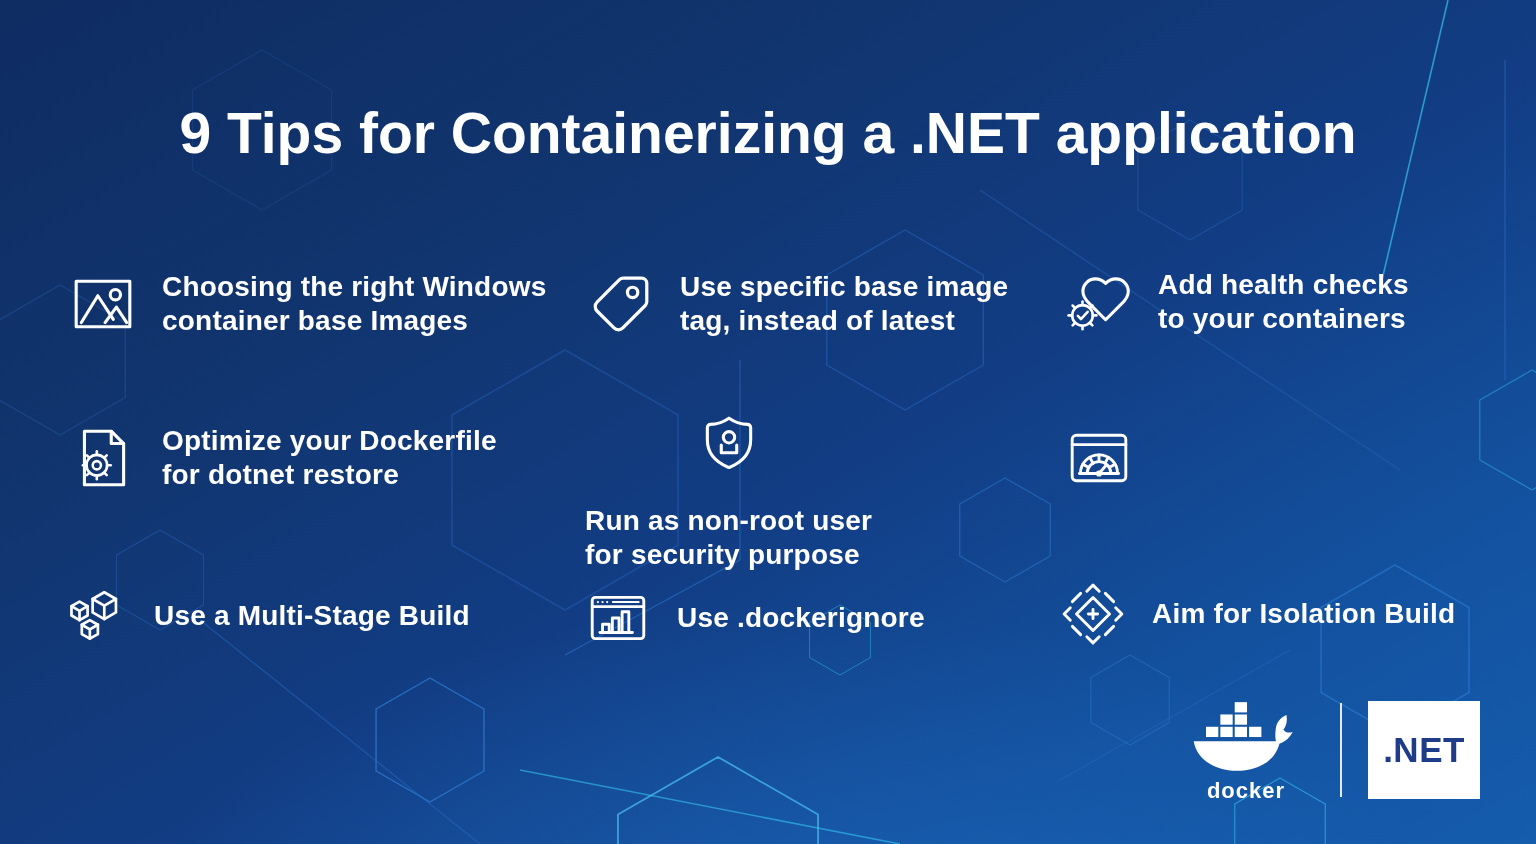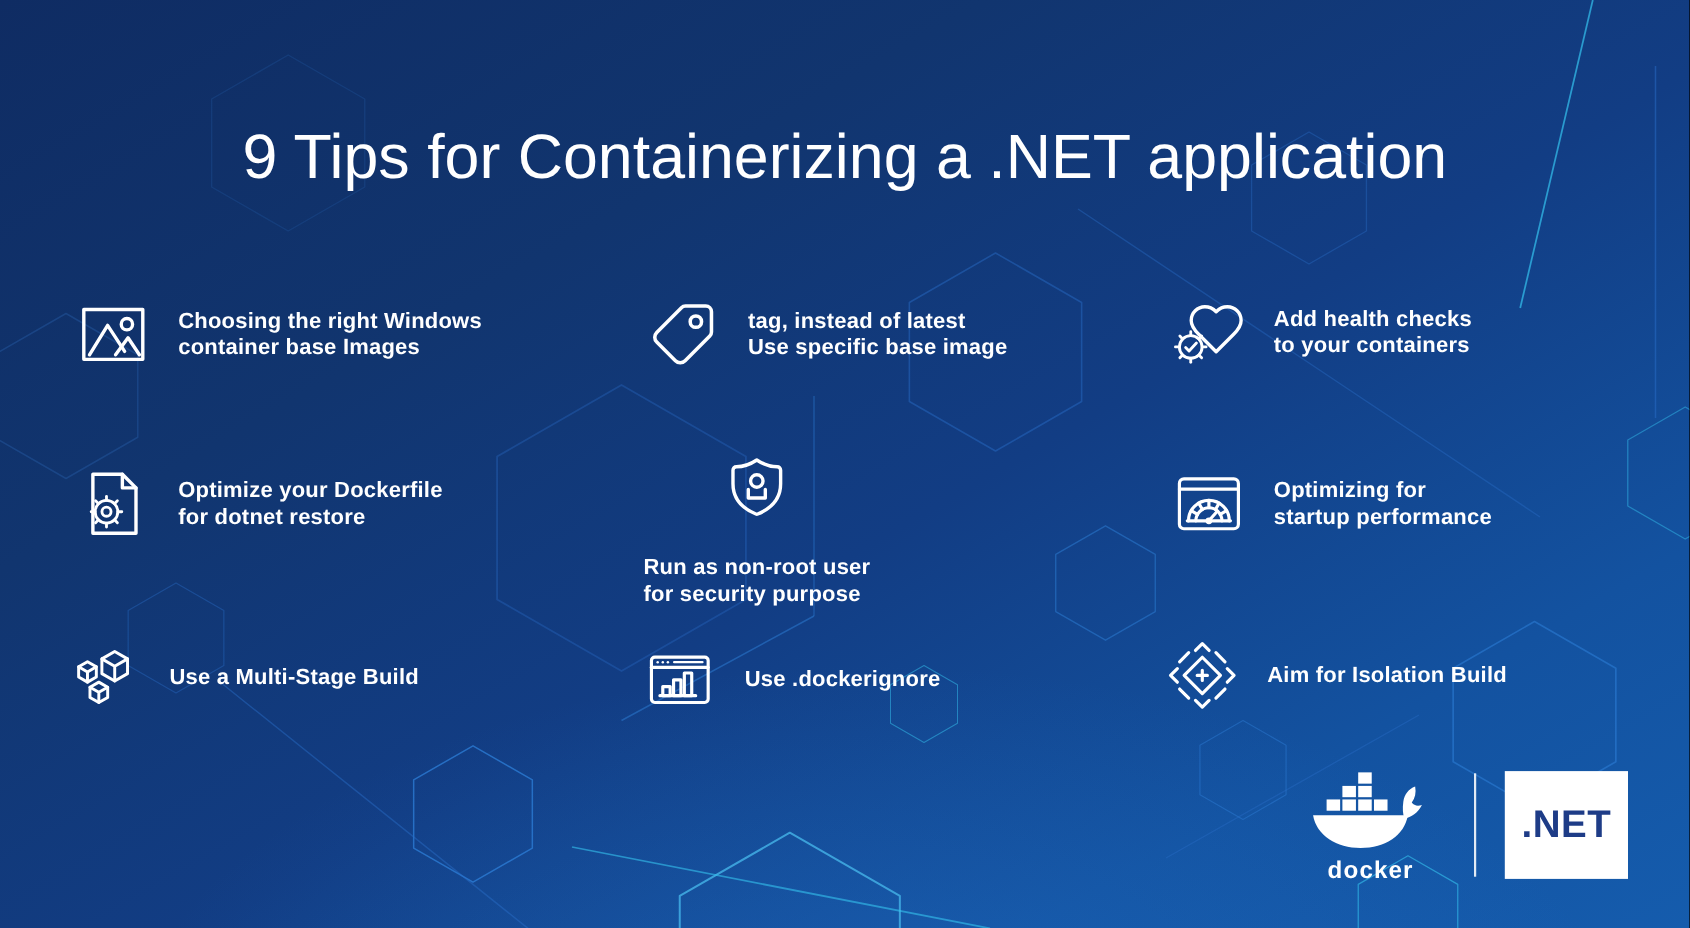--- a/index.html
+++ b/index.html
@@ -6,27 +6,27 @@
   body { background:#000; }
   .canvas {
     position:relative; width:1536px; height:844px; overflow:hidden;
     font-family:"Liberation Sans", sans-serif;
     background:
       radial-gradient(1000px 560px at 52% 118%, rgba(36,118,208,0.38), rgba(36,118,208,0) 70%),
       linear-gradient(150deg, #0f2c63 0%, #11356f 30%, #123d84 55%, #1352a0 80%, #155cad 100%);
   }
   .bg-svg { position:absolute; inset:0; width:100%; height:100%; }
   .title {
-    position:absolute; top:110px; left:0; right:0; text-align:center;
-    color:#fff; font-size:57px; font-weight:normal; letter-spacing:0px;
+    position:absolute; top:100px; left:0; right:0; text-align:center;
+    color:#fff; font-size:57px; font-weight:bold; letter-spacing:0px;
   }
   .tip { position:absolute; display:flex; align-items:center; gap:26px; height:92px; color:#fff; }
   .tip .icon { width:66px; height:66px; flex:0 0 auto; display:block; }
   .tip .icon svg { width:66px; height:66px; display:block; }
-  .tip .text { font-size:20px; font-weight:bold; line-height:1.22; letter-spacing:0.2px; }
+  .tip .text { font-size:28px; font-weight:bold; line-height:1.22; letter-spacing:0.2px; }
   .tip .line { display:block; }
   .footer { position:absolute; right:56px; bottom:40px; display:flex; align-items:center; gap:26px; }
   .docker-logo { display:flex; flex-direction:column; align-items:center; }
   .docker-logo svg { width:136px; height:80px; display:block; }
   .docker-word { color:#fff; font-size:22px; font-weight:bold; letter-spacing:1px; margin-top:2px; }
   .divider { width:2px; height:94px; background:rgba(255,255,255,0.88); }
   .dotnet-box {
     width:112px; height:98px; background:#fff; display:flex; align-items:center; justify-content:center;
     color:#1e3c87; font-size:35px; font-weight:bold; letter-spacing:0.5px;
   }
@@ -86,22 +86,22 @@
   <div class="tip" style="left:588px; top:258px;">
     <span class="icon">
       <svg viewBox="0 0 64 64" fill="none" stroke="#fff" stroke-linecap="round" stroke-linejoin="round">
         <g transform="translate(62,2) scale(-2.5,2.5)" stroke-width="1.25">
           <path d="M12.586 2.586A2 2 0 0 0 11.172 2H4a2 2 0 0 0-2 2v7.172a2 2 0 0 0 .586 1.414l8.704 8.704a2.426 2.426 0 0 0 3.42 0l6.58-6.58a2.426 2.426 0 0 0 0-3.42z"></path>
           <circle cx="7.5" cy="7.5" r="2"></circle>
         </g>
       </svg>
     </span>
     <div class="text">
+      <span class="line">Use specific base image</span>
       <span class="line">tag, instead of latest</span>
-      <span class="line">Use specific base image</span>
     </div>
   </div>
 
   <div class="tip" style="left:1066px; top:256px;">
     <span class="icon">
       <svg viewBox="0 0 64 64" fill="none" stroke="#fff" stroke-linecap="round" stroke-linejoin="round">
         <g transform="translate(12,3) scale(2.2)" stroke-width="1.35">
           <path d="M19 14c1.49-1.46 3-3.21 3-5.5A5.5 5.5 0 0 0 16.5 3c-1.76 0-3 .5-4.5 2-1.5-1.5-2.74-2-4.5-2A5.5 5.5 0 0 0 2 8.5c0 2.3 1.51 4.04 3 5.5l7 7Z"></path>
         </g>
         <g stroke-width="2.5">
@@ -173,24 +173,20 @@
         <line x1="41.9" y1="41.3" x2="47.6" y2="38"></line>
         <line x1="37.8" y1="37" x2="41" y2="31.4"></line>
         <line x1="32" y1="35.5" x2="32" y2="29"></line>
         <line x1="26.3" y1="37" x2="23" y2="31.4"></line>
         <line x1="22" y1="41.3" x2="16.4" y2="38"></line>
         <line x1="13" y1="47" x2="51" y2="47"></line>
         <line x1="32" y1="47" x2="39" y2="39"></line>
         <circle cx="32" cy="47" r="1.6" fill="#fff"></circle>
       </svg>
     </span>
-    <div class="text">
-      <span class="line">Optimizing for</span>
-      <span class="line">startup performance</span>
-    </div>
   </div>
 
   <div class="tip" style="left:62px; top:570px;">
     <span class="icon">
       <svg viewBox="0 0 64 64" fill="none" stroke="#fff" stroke-width="2.6" stroke-linecap="round" stroke-linejoin="round">
         <path d="M41 9 L52.3 15.5 L52.3 28.5 L41 35 L29.7 28.5 L29.7 15.5 Z"></path>
         <path d="M41 22 L52.3 15.5 M41 22 L29.7 15.5 M41 22 L41 35"></path>
         <path d="M17 18 L24.8 22.5 L24.8 31.5 L17 36 L9.2 31.5 L9.2 22.5 Z"></path>
         <path d="M17 27 L24.8 22.5 M17 27 L9.2 22.5 M17 27 L17 36"></path>
         <path d="M27 36 L34.8 40.5 L34.8 49.5 L27 54 L19.2 49.5 L19.2 40.5 Z"></path>

